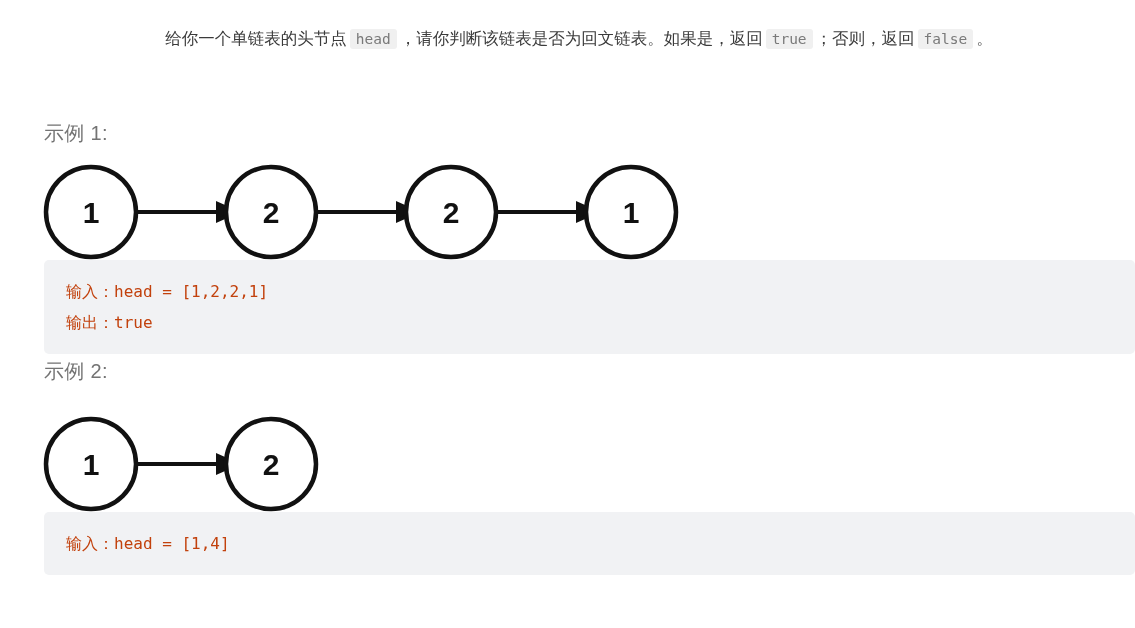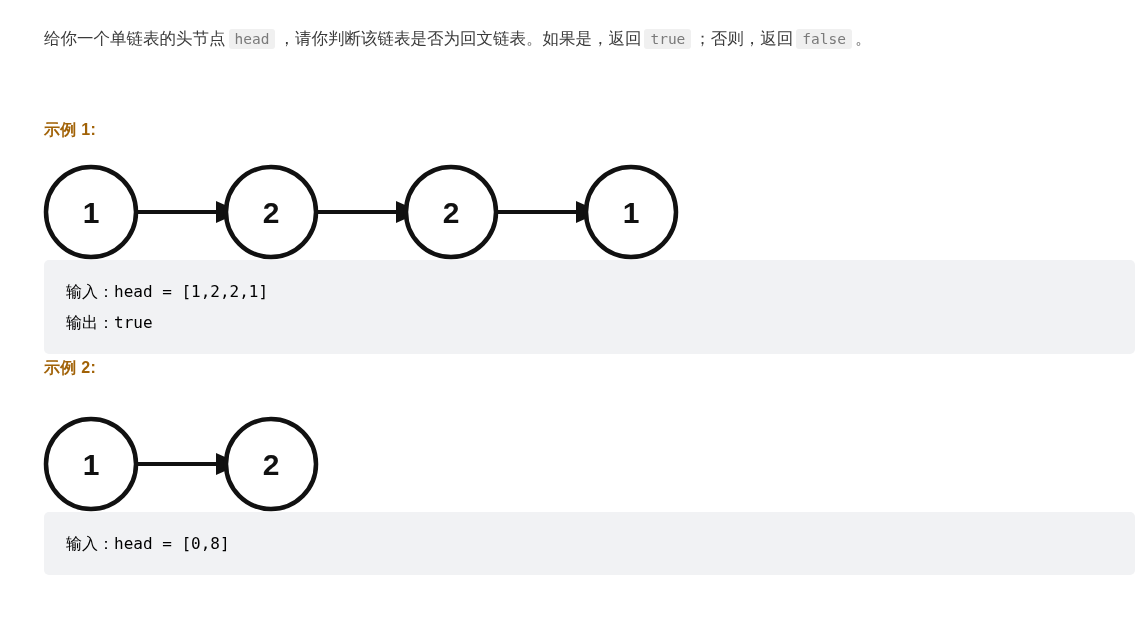--- a/index.html
+++ b/index.html
@@ -25,42 +25,43 @@
   
   .statement {
     position: absolute;
     left: 44px;
     top: 24px;
     width: 1070px;
     font-size: 16.5px;
     line-height: 28px;
     color: #3b3b3b;
     white-space: nowrap;
+    text-align: center;
   }
   .statement .txt {
     font-family: "Liberation Sans", "DejaVu Sans", sans-serif;
   }
   .code-chip {
     font-family: "DejaVu Sans Mono", "Liberation Mono", monospace;
     background: #f0f0f0;
     color: #7a7a7a;
     font-size: 14.5px;
     padding: 2px 6px;
     border-radius: 3px;
     margin: 0 3px;
     vertical-align: baseline;
   }
 
   
   .example-heading {
     position: absolute;
     left: 44px;
-    font-size: 16px;
-    font-weight: bold;
-    color: #a16207;
+    font-size: 20px;
+    font-weight: normal;
+    color: #737373;
     letter-spacing: 0.3px;
   }
   #heading-1 { top: 120px; }
   #heading-2 { top: 358px; }
 
   
   .diagram {
     position: absolute;
     left: 40px;
   }
@@ -72,21 +73,21 @@
   .code-block {
     position: absolute;
     left: 44px;
     width: 1091px;
     background: #f1f2f4;
     border-radius: 5px;
     box-sizing: border-box;
     padding: 16px 0 16px 22px;
     font-size: 16px;
     line-height: 31px;
-    color: #000000;
+    color: #c2410c;
   }
   #code-1 { top: 260px; }
   #code-2 { top: 512px; }
   .code-line {
     font-family: "DejaVu Sans Mono", "Liberation Mono", monospace;
     white-space: pre;
   }
   .code-line .cn {
     font-family: "Liberation Serif", "DejaVu Serif", serif;
   }
@@ -154,17 +155,17 @@
         <polygon points="178,44 196,52 178,60"></polygon>
       </g>
       <circle cx="51" cy="52" r="45" fill="#ffffff" stroke="#111111" stroke-width="4.5"></circle>
       <text x="51" y="52" text-anchor="middle" dominant-baseline="central" font-family="Liberation Sans, DejaVu Sans, sans-serif" font-size="30" font-weight="bold" fill="#111111">1</text>
       <circle cx="231" cy="52" r="45" fill="#ffffff" stroke="#111111" stroke-width="4.5"></circle>
       <text x="231" y="52" text-anchor="middle" dominant-baseline="central" font-family="Liberation Sans, DejaVu Sans, sans-serif" font-size="30" font-weight="bold" fill="#111111">2</text>
     </svg>
   </div>
 
   <div class="code-block" id="code-2">
-    <div class="code-line"><span class="cn">输入：</span><span>head = [0,8]</span></div>
+    <div class="code-line"><span class="cn">输入：</span><span>head = [1,4]</span></div>
   </div>
 
 
 </div>
 
 </body></html>

